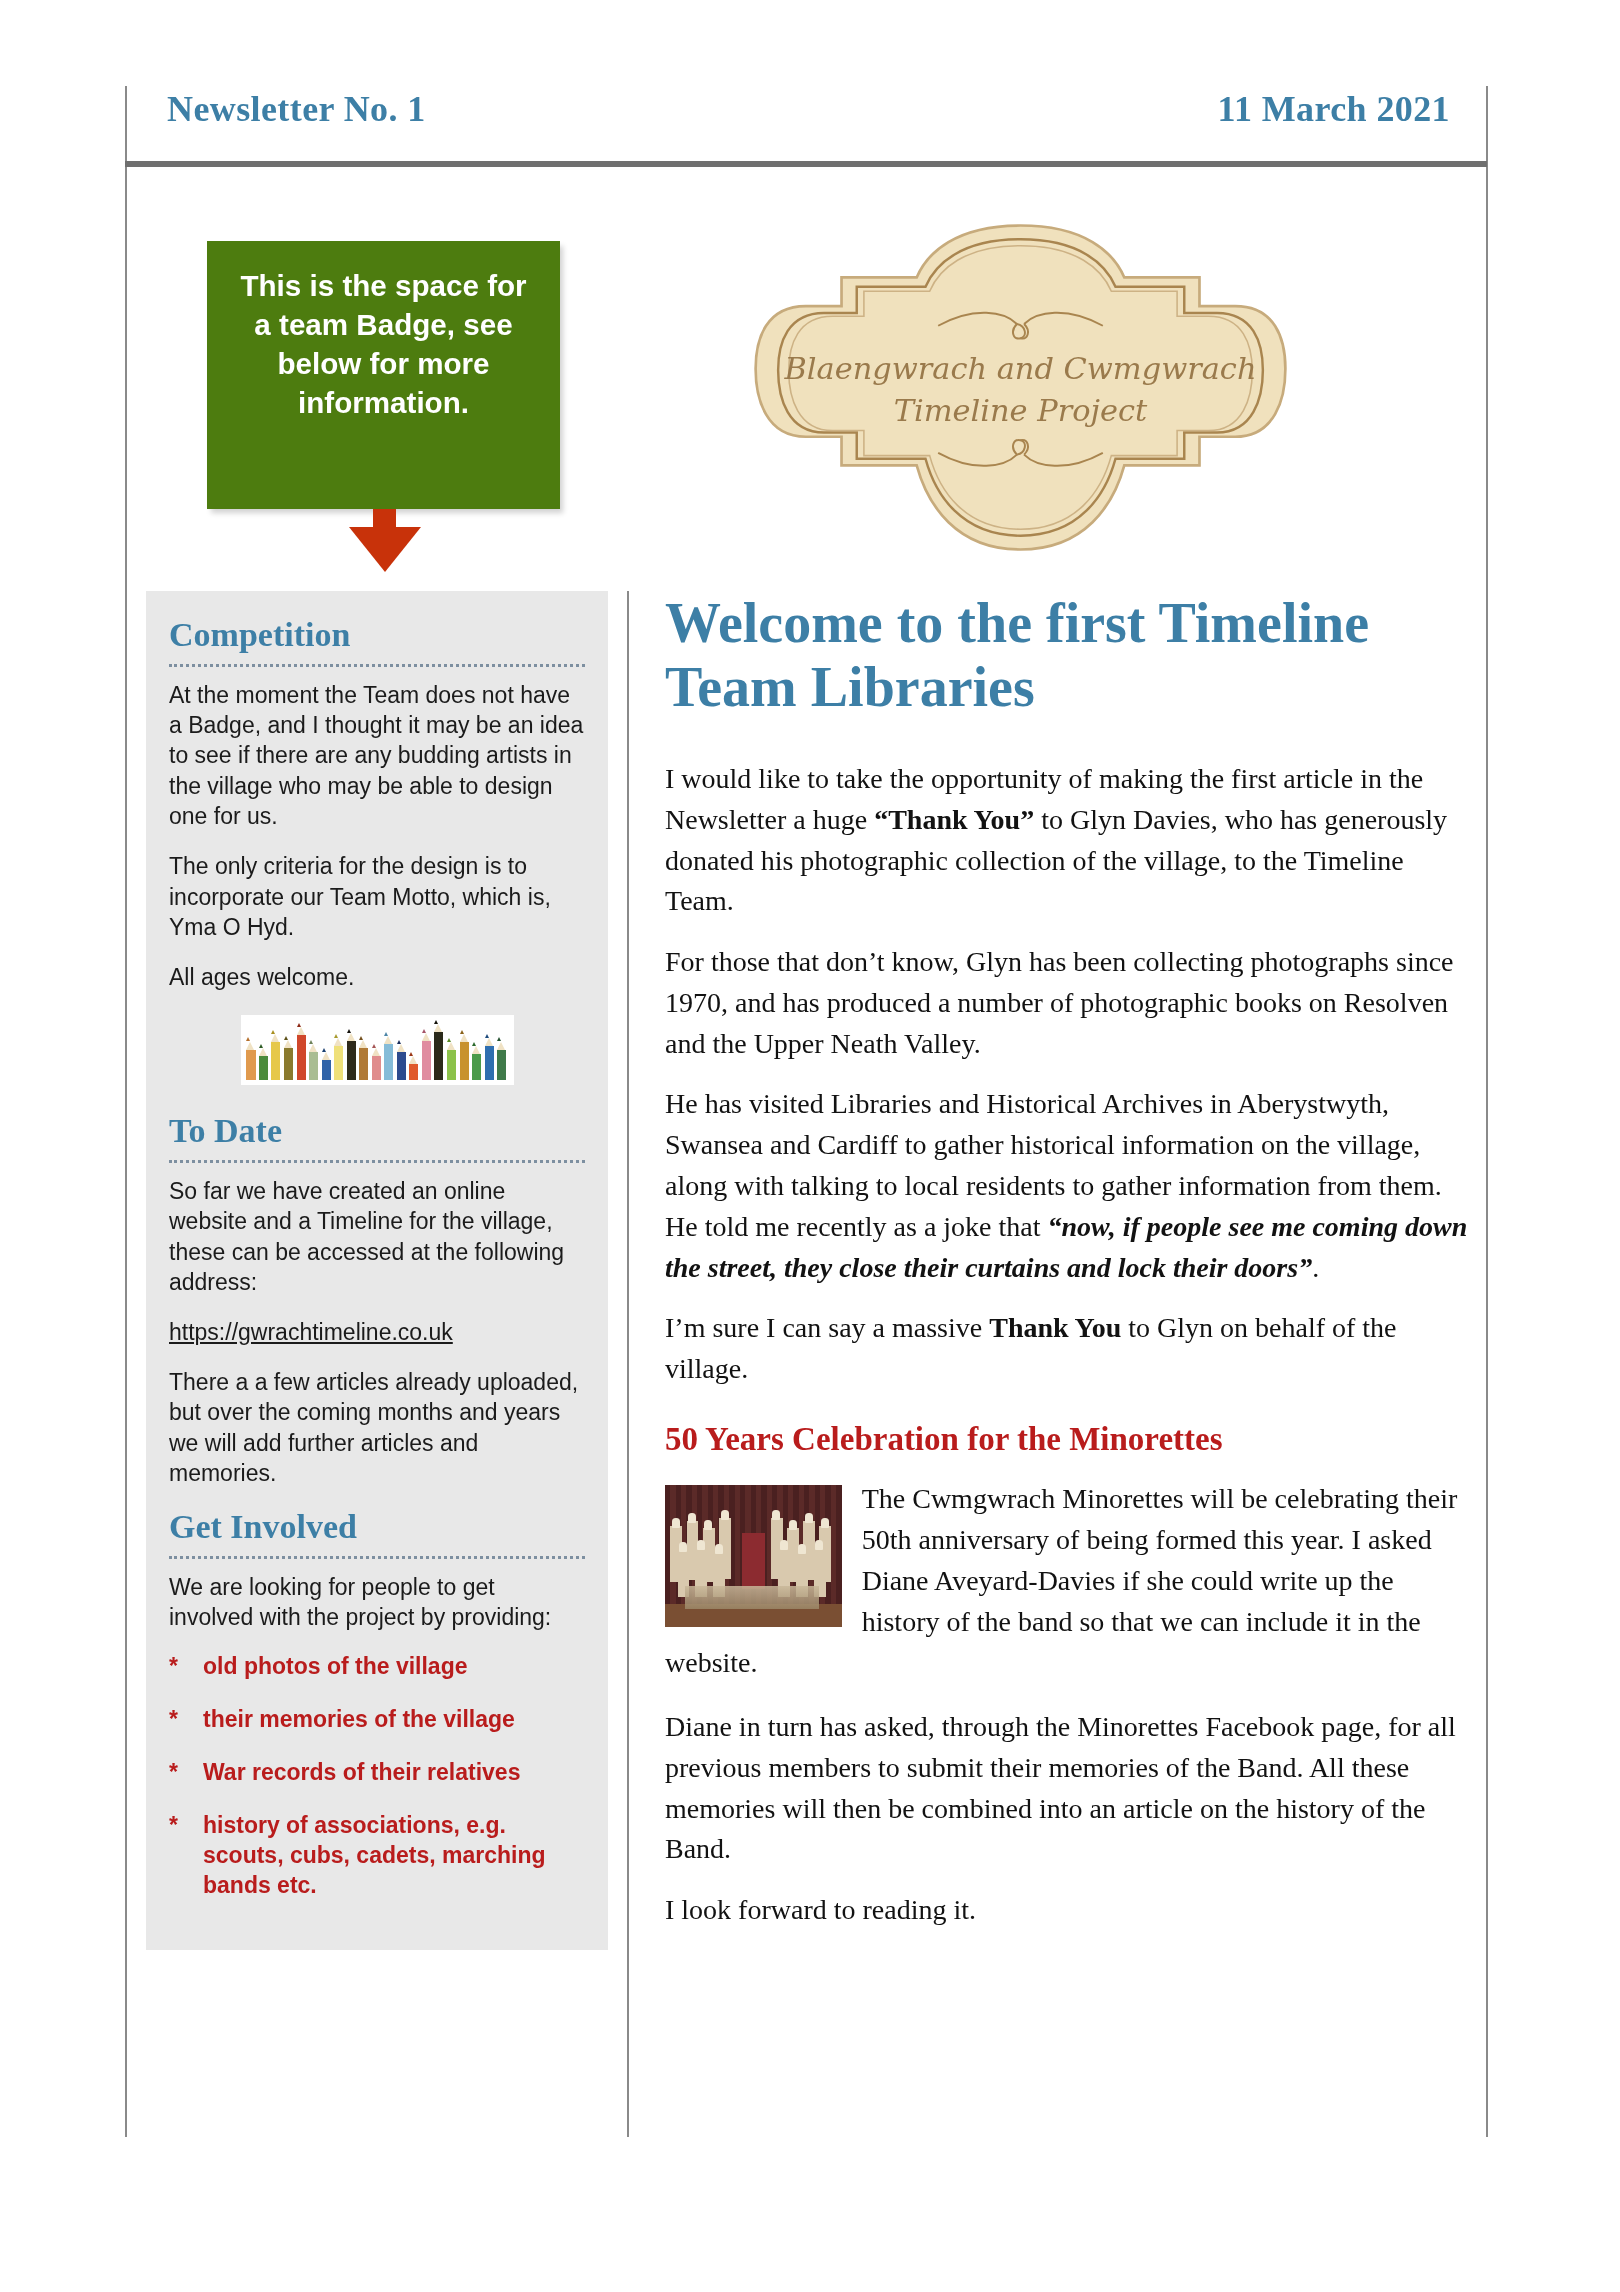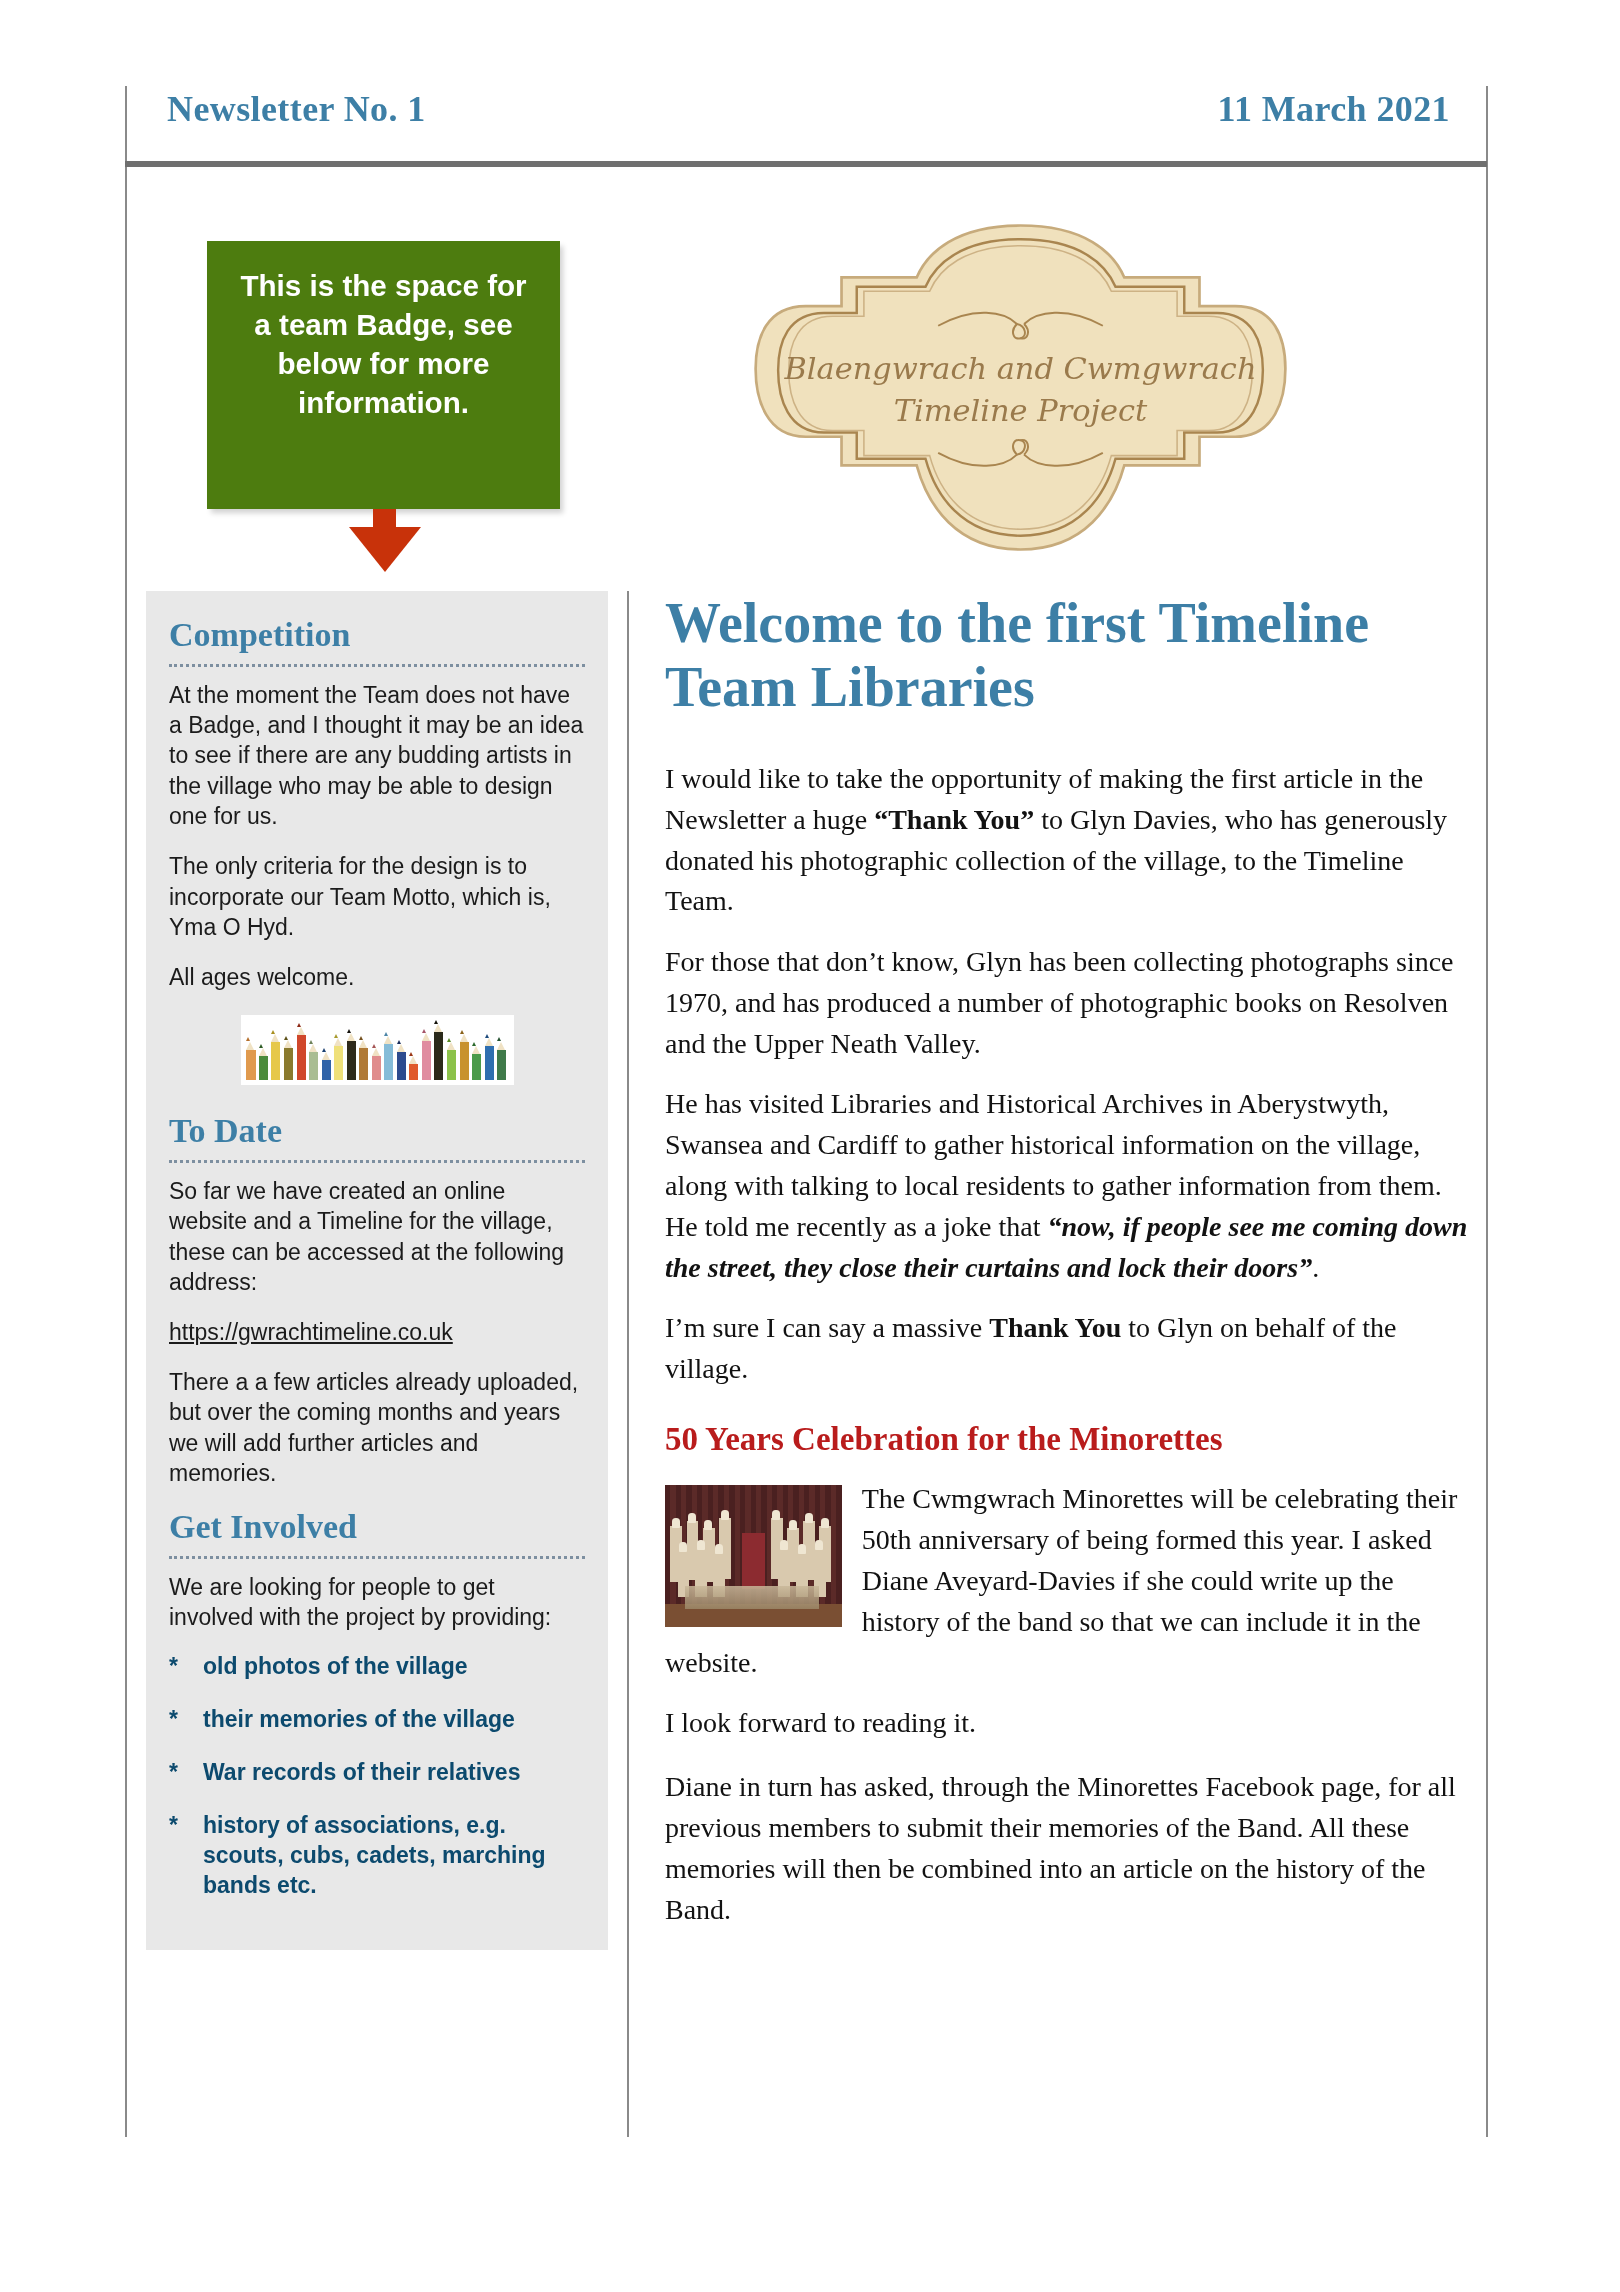--- a/index.html
+++ b/index.html
@@ -145,21 +145,21 @@
     text-decoration: underline;
     margin: 0 0 19.7px 0;
     display: block;
     word-break: break-all;
   }
   .side-bullet {
     font-family: "Liberation Sans", sans-serif;
     font-size: 23px;
     font-weight: bold;
     line-height: 1.3;
-    color: #0c4a6e;
+    color: #b91c1c;
     margin: 0 0 23px 0;
     padding-left: 34px;
     text-indent: -34px;
   }
   .side-bullet .star { display: inline-block; width: 34px; text-indent: 0; }
 
   
   .pencils {
     width: 273px;
     height: 70px;
@@ -498,18 +498,18 @@
         <div class="fig" style="left:131px;bottom:30px; height:45px;"></div>
           <div class="hat" style="left:133px;bottom:73px;"></div>
         <div class="fig" style="left:149px;bottom:30px; height:48px;"></div>
           <div class="hat" style="left:150px;bottom:77px;"></div>
         <div class="props"></div>
       </div>
       <span>The Cwmgwrach Minorettes will be celebrating their 50th anniversary of being formed this year. I asked Diane Aveyard-Davies if she could write up the history of the band so that we can include it in the website.</span>
     </div>
     <div class="clear"></div>
 
+    <p class="main-p" style="margin-top:23px;">Diane in turn has asked, through the Minorettes Facebook page, for all previous members to submit their memories of the Band. All these memories will then be combined into an article on the history of the Band.</p>
     <p class="main-p">I look forward to reading it.</p>
-    <p class="main-p" style="margin-top:23px;">Diane in turn has asked, through the Minorettes Facebook page, for all previous members to submit their memories of the Band. All these memories will then be combined into an article on the history of the Band.</p>
   </div>
 
 </div>
 
 
 </body></html>

